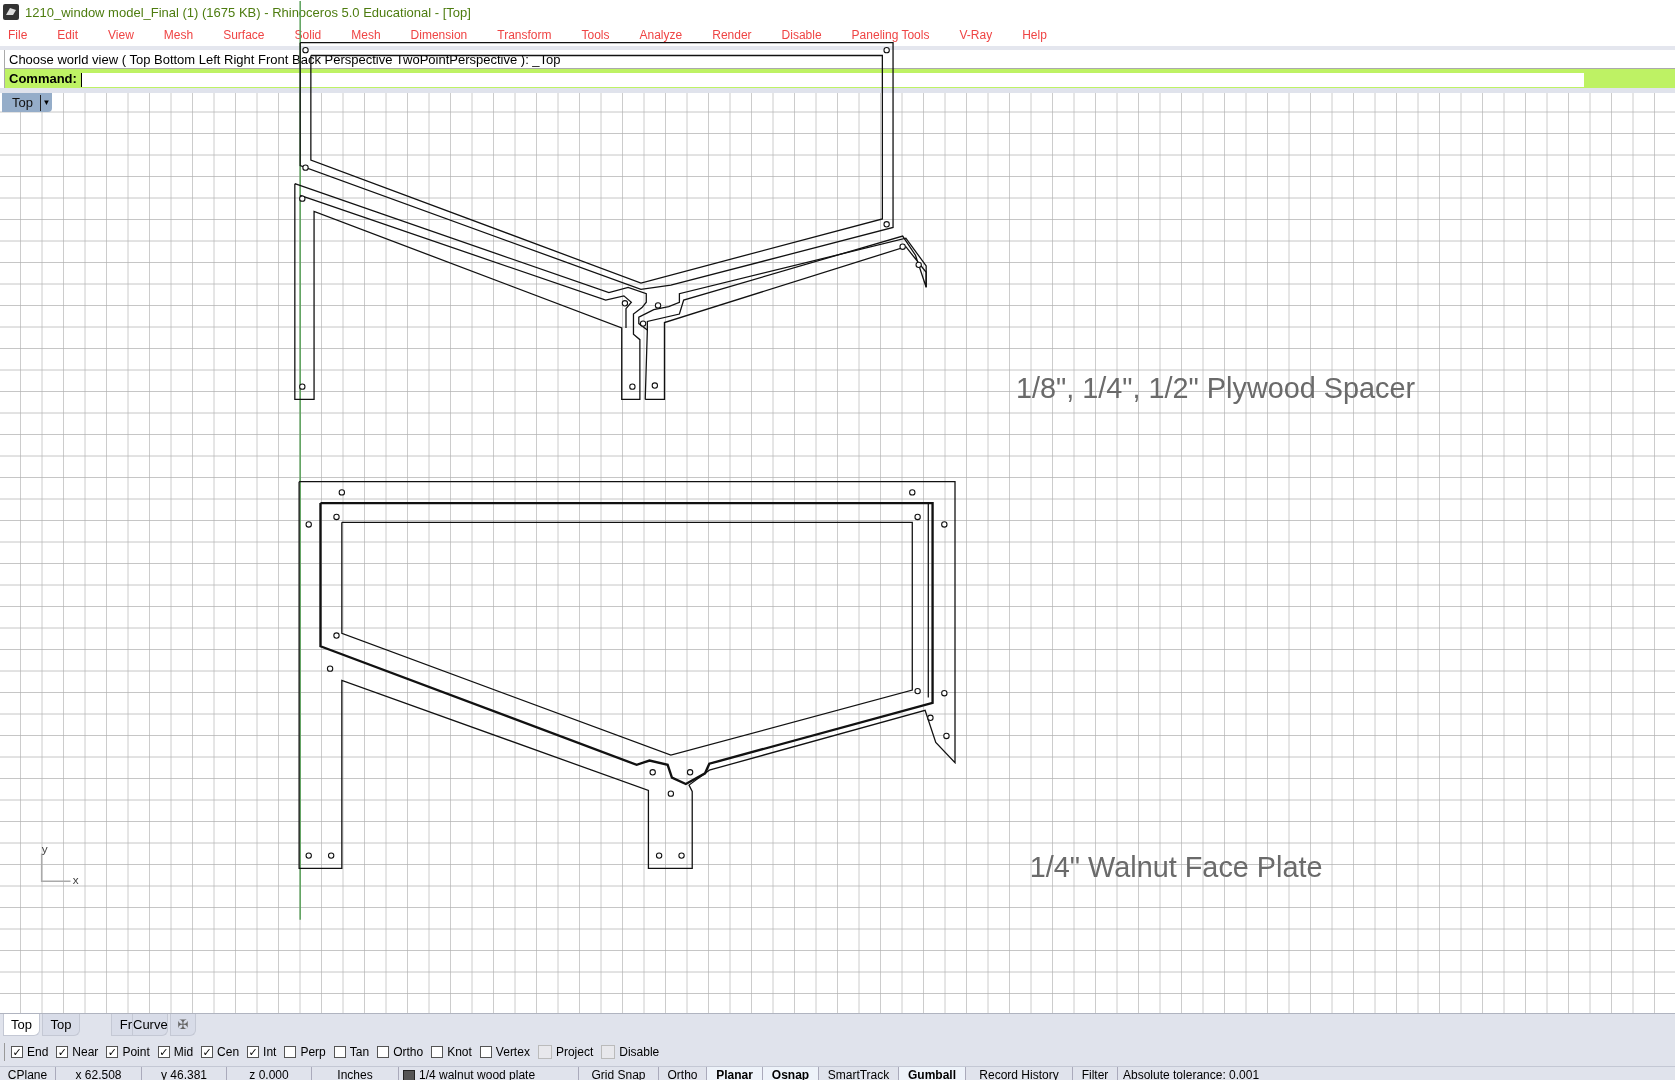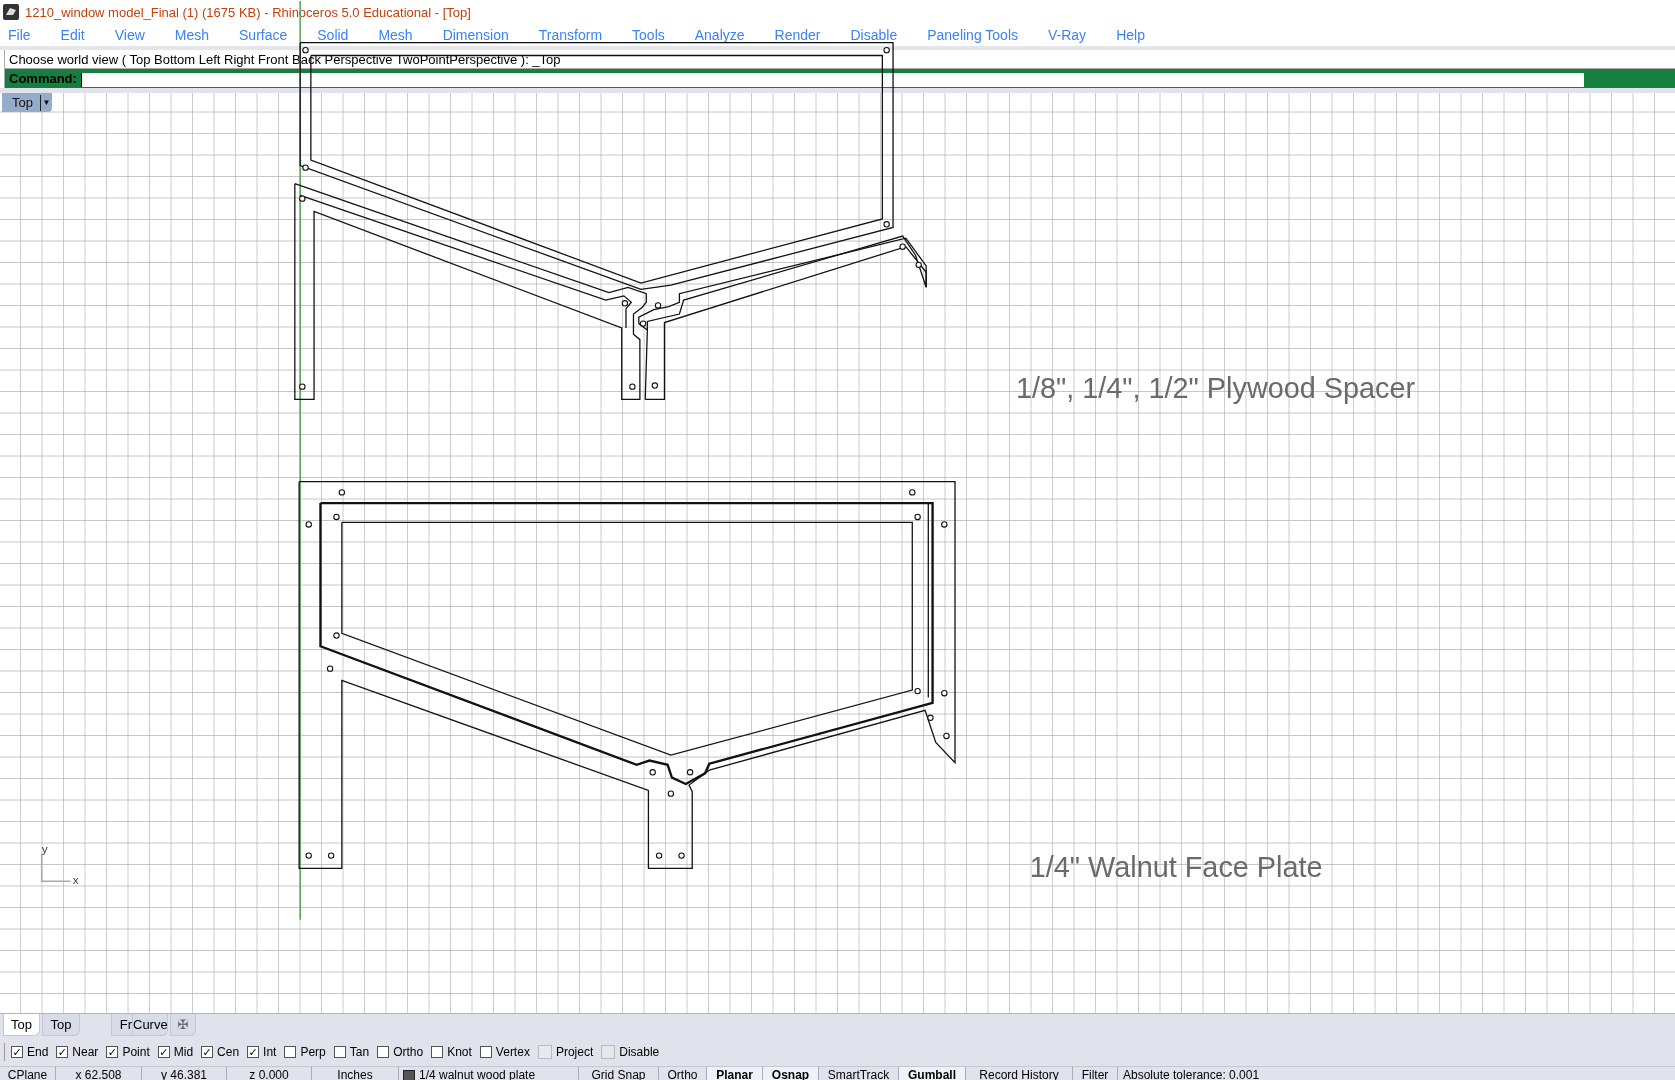--- a/index.html
+++ b/index.html
@@ -1,26 +1,26 @@
 <!DOCTYPE html>
 <html><head>
 <meta charset="utf-8">
 <style>
   html,body{margin:0;padding:0;}
   body{width:1675px;height:1080px;overflow:hidden;background:#fff;font-family:"Liberation Sans",sans-serif;font-size:13px;color:#000;position:relative;}
   .titlebar{position:absolute;left:0;top:0;width:1675px;height:24px;background:#fff;display:flex;align-items:center;}
   .titlebar .app-icon{width:16px;height:16px;margin:0 6px 0 3px;background:#333;border-radius:2px;position:relative;}
   .titlebar .app-icon:after{content:"";position:absolute;left:3px;top:4px;width:10px;height:7px;background:#ddd;clip-path:polygon(0 100%,40% 0,100% 30%,70% 100%);}
-  .titlebar .title{font-size:13px;color:#c2410c;}
+  .titlebar .title{font-size:13px;color:#4d7c0f;}
   .menubar{position:absolute;left:0;top:24px;width:1675px;height:22px;background:#fff;display:flex;align-items:center;}
-  .menubar .mi{padding:0 7px 0 23px;font-size:14px;color:#3b82f6;cursor:default;}
+  .menubar .mi{padding:0 7px 0 23px;font-size:12px;color:#ef4444;cursor:default;}
   .menubar .mi:first-child{padding-left:8px;}
   .sep1{position:absolute;left:0;top:46px;width:1675px;height:4px;background:#e4e6ee;}
   .history{position:absolute;left:4px;top:50px;width:1671px;height:19px;border-left:1px solid #aaa;border-bottom:1px solid #aaa;background:#fff;font-size:13px;line-height:19px;padding-left:4px;box-sizing:border-box;}
-  .cmdline{position:absolute;left:4px;top:69px;width:1671px;height:19px;border-left:1px solid #aaa;background:#15803d;font-size:13px;line-height:19px;padding-left:4px;box-sizing:border-box;}
+  .cmdline{position:absolute;left:4px;top:69px;width:1671px;height:19px;border-left:1px solid #aaa;background:#bef264;font-size:13px;line-height:19px;padding-left:4px;box-sizing:border-box;}
   .cmdline .lbl{font-weight:bold;}
   .cmdline input{border:none;outline:none;font-family:"Liberation Sans",sans-serif;font-size:13px;width:1500px;padding:0 0 0 2px;border-left:1px solid #000;height:14px;vertical-align:middle;}
   .sep2{position:absolute;left:0;top:88px;width:1675px;height:5px;background:#e0e3ec;}
   .viewport{position:absolute;left:0;top:93px;width:1675px;height:920px;background:#fff;overflow:hidden;}
   .viewport svg.grid{position:absolute;left:0;top:0;}
   .vp-label{position:absolute;left:2px;top:0;height:19px;width:50px;background:#95adc9;display:flex;align-items:center;border-radius:0 0 4px 0;z-index:3;}
   .vp-label .name{font-size:13px;padding-left:10px;width:30px;color:#111;}
   .vp-label .caret{width:12px;height:16px;border-left:1px solid #222;display:flex;align-items:center;justify-content:center;font-size:8px;}
   .drawing{position:absolute;left:0;top:-93px;width:1675px;height:1080px;z-index:2;}
   .tabbar{position:absolute;left:0;top:1013px;width:1675px;height:24px;background:#e0e3ec;border-top:1px solid #b0b4c0;}

